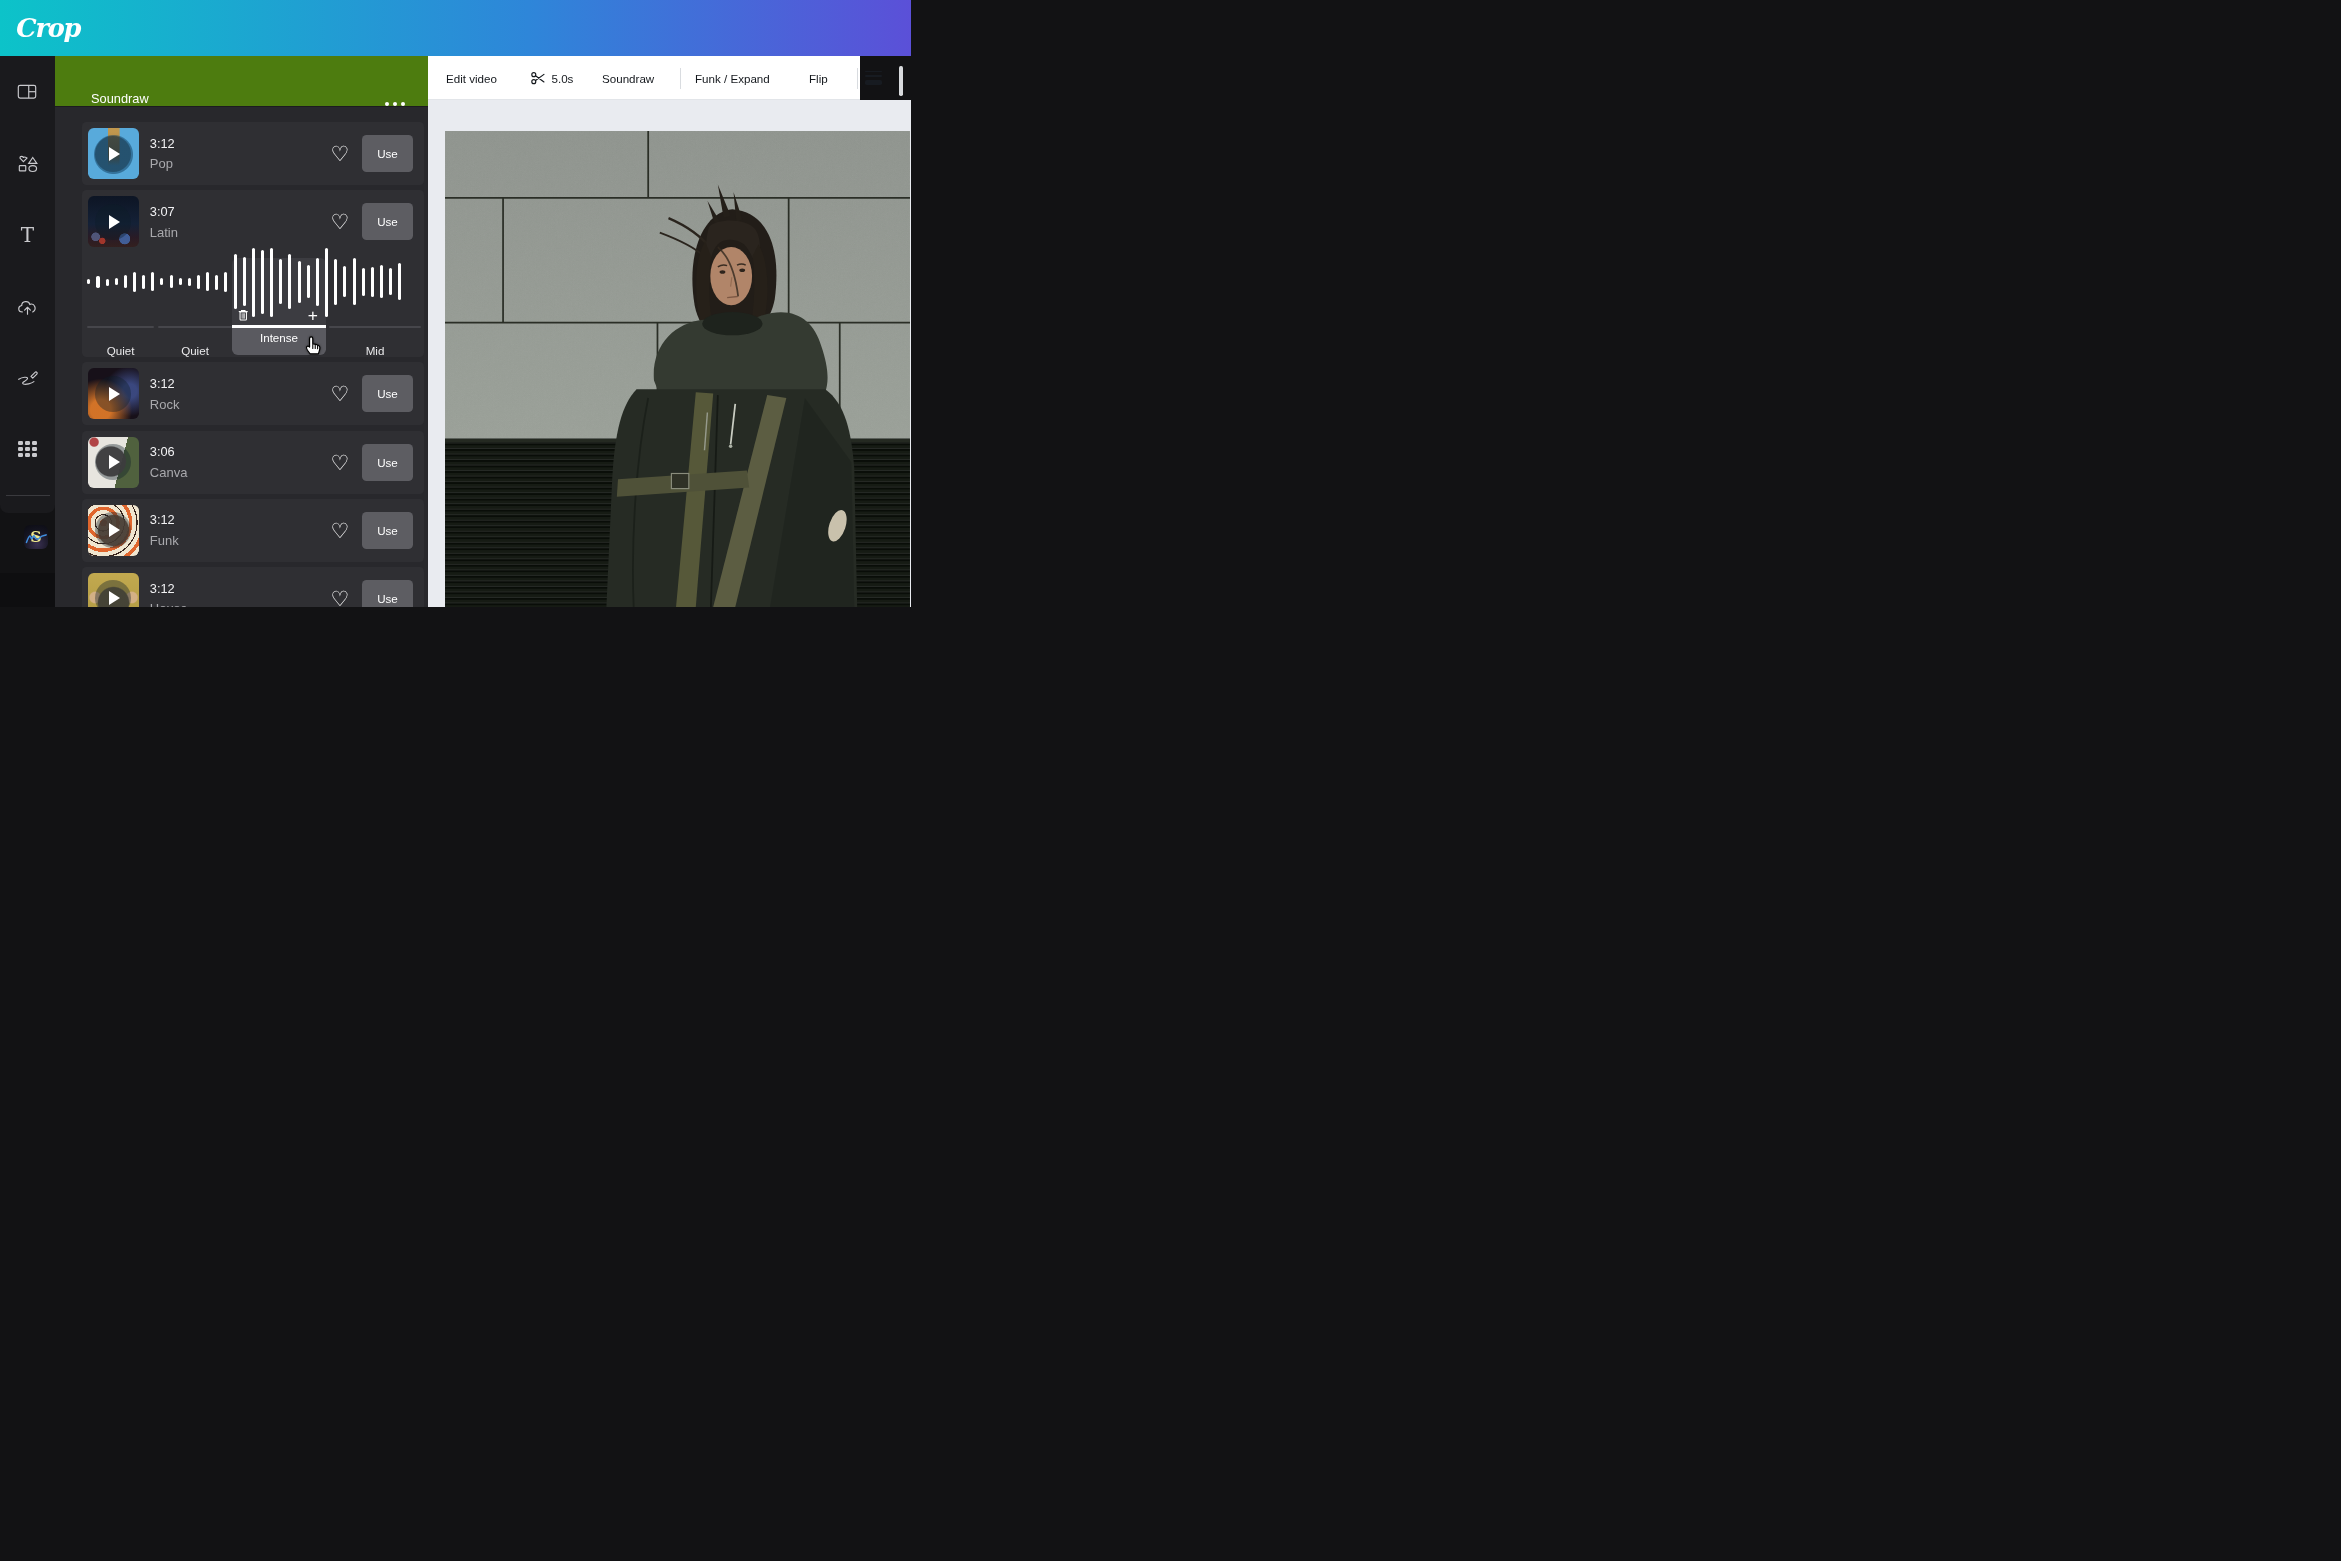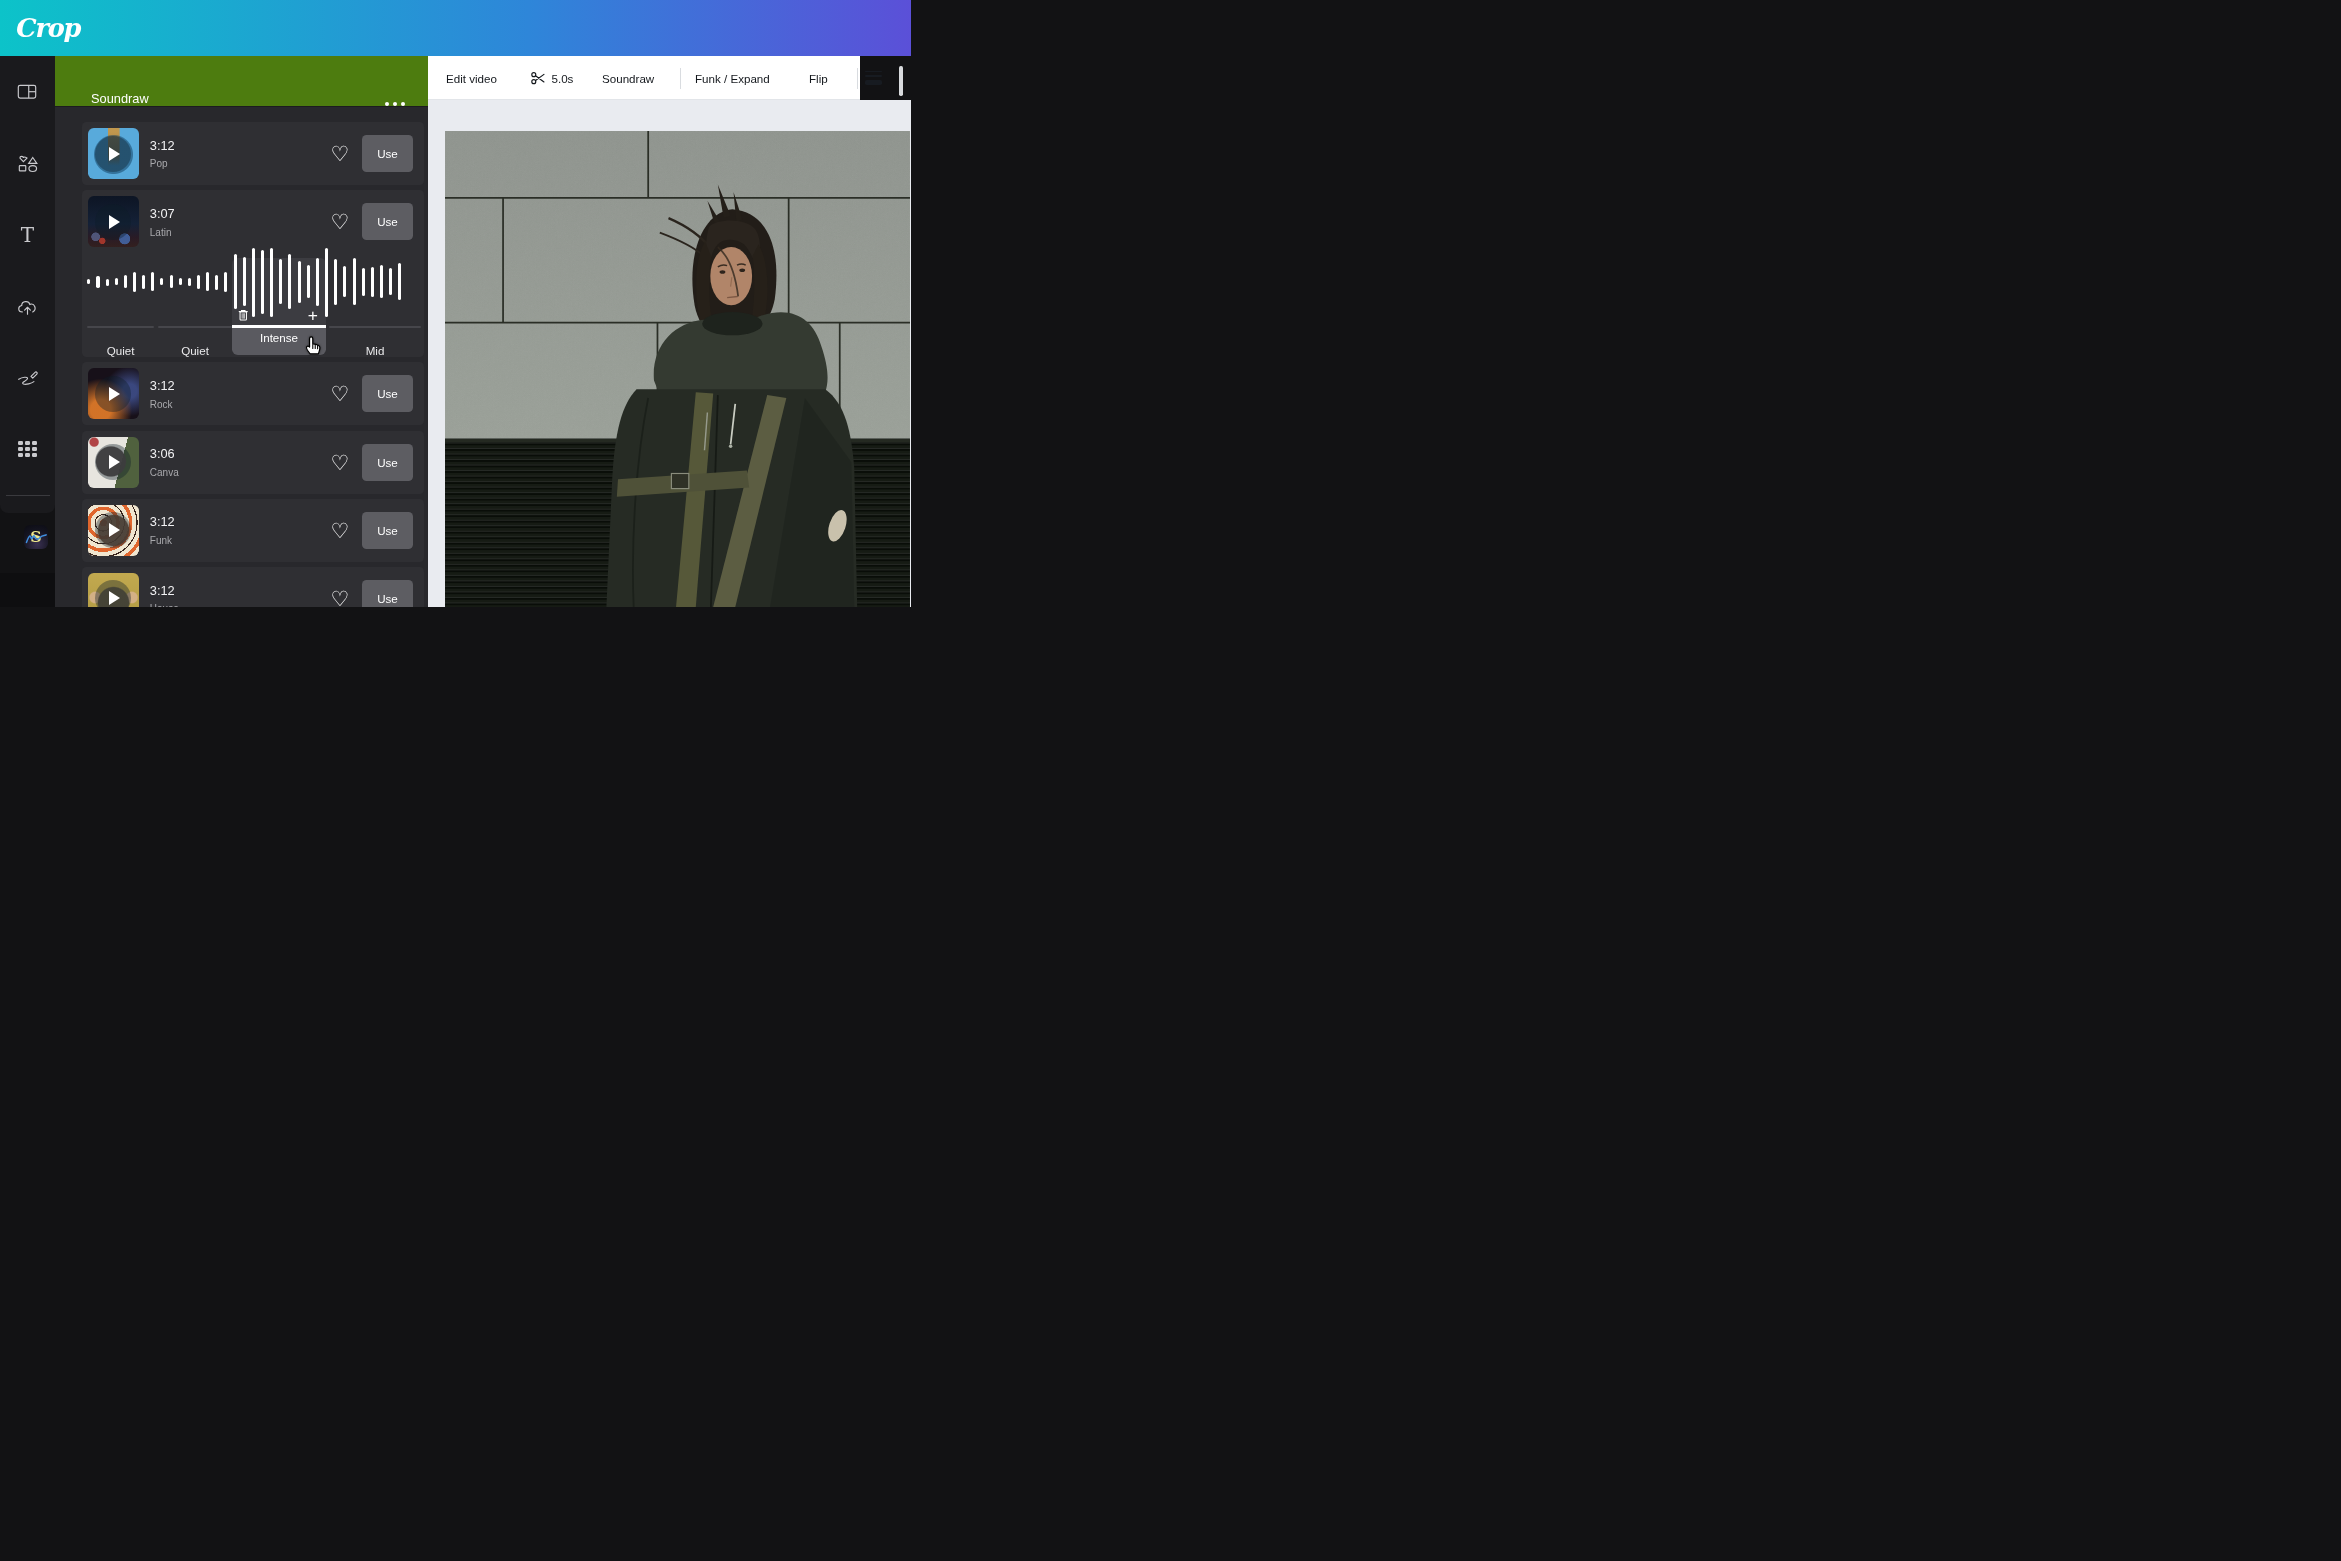--- a/index.html
+++ b/index.html
@@ -46,21 +46,21 @@
           background:#2f2f33; margin-bottom:5.2px; overflow:hidden; }
   .card.expanded { height:167px; }
   .row { height:63px; display:flex; align-items:center; padding:0 11px 0 5.8px; }
   .thumb { position:relative; width:51px; height:51px; border-radius:5.8px; flex:0 0 auto; overflow:hidden; }
   .play-circle { position:absolute; left:50%; top:50%; width:36px; height:36px; margin:-18px 0 0 -18px;
                  border-radius:50%; background:rgba(12,28,40,.38); }
   .play-tri { position:absolute; left:50%; top:50%; margin:-7px 0 0 -4.1px;
               border-left:11.6px solid #fff; border-top:7px solid transparent; border-bottom:7px solid transparent; }
   .meta { margin-left:11px; display:flex; flex-direction:column; gap:5.8px; }
   .dur { color:#f2f2f4; font-size:12.8px; font-weight:500; }
-  .genre { color:#a9a9ad; font-size:10px; }
+  .genre { color:#a9a9ad; font-size:13px; }
   .heart { margin-left:auto; color:#fff; font-size:21px; line-height:1; cursor:pointer; }
   .use-btn { margin-left:12.8px; width:51px; height:37px; border:none; border-radius:4.6px;
              background:#5d5d62; color:#fff; font-size:11.6px; font-weight:500;
              font-family:inherit; cursor:pointer; }
 
   
   .thumb-pop { background:
       radial-gradient(circle at 50% 52%, rgba(16,60,92,.5) 0 19px, rgba(16,60,92,0) 20px),
       linear-gradient(180deg, rgba(198,150,70,.95) 8%, rgba(166,115,42,.9) 55%, rgba(166,115,42,0) 78%) 50% 0/11.6px 95% no-repeat,
       #58aadb; }

